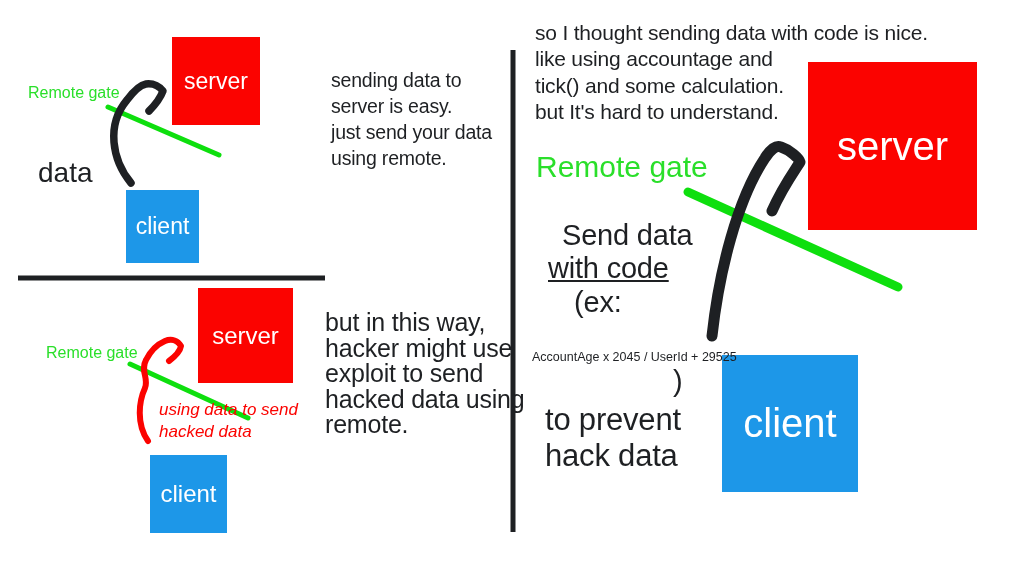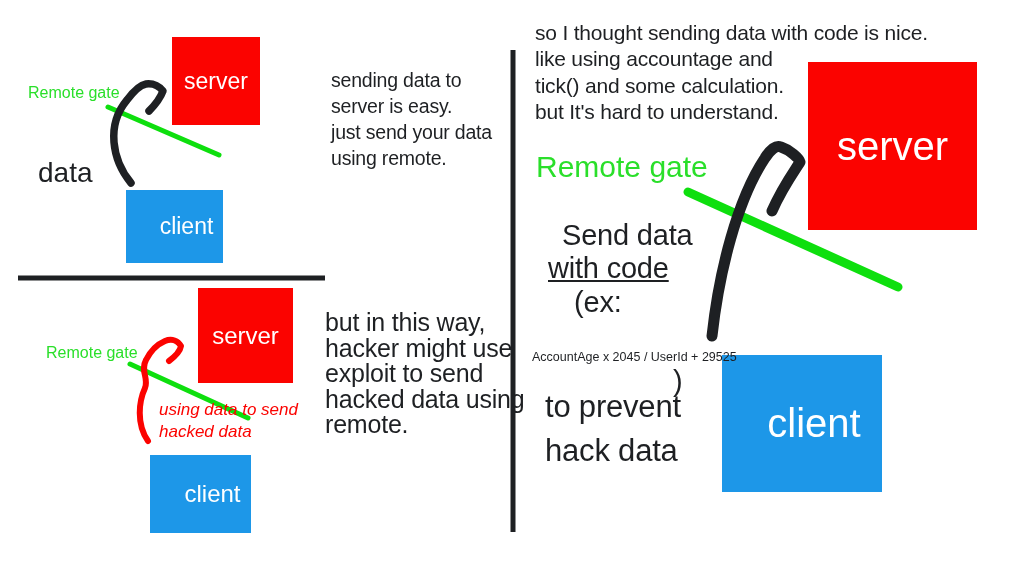--- a/index.html
+++ b/index.html
@@ -17,21 +17,21 @@
   }
   .abs{position:absolute;}
   .pre{white-space:pre-line;}
   .green{color:var(--green-text);}
   .redtxt{color:var(--red);font-style:italic;}
   .box{
     position:absolute;display:flex;align-items:center;justify-content:center;
     color:var(--white);
   }
   .box.red{background:var(--red);align-items:center;}
-  .box.blue{background:var(--blue);padding-left:24px;}
+  .box.blue{background:var(--blue);}
   .overlay{position:absolute;left:0;top:0;pointer-events:none;}
   .cap{letter-spacing:-0.2px;}
 </style>
 </head>
 <body>
 
 <div class="canvas">
 
   <svg class="overlay" width="1035" height="582" viewBox="0 0 1035 582">
 
@@ -94,17 +94,17 @@
       <span>client</span>
     </div>
 
     <div class="abs cap" style="left:562px;top:219px;font-size:29px;">Send data</div>
     <div class="abs cap" style="left:548px;top:252px;font-size:29px;text-decoration:underline;">with code</div>
     <div class="abs cap" style="left:574px;top:286px;font-size:29px;">(ex:</div>
 
     <div class="abs" style="left:532px;top:342px;font-size:12.5px;margin-top:8px;">AccountAge x 2045 / UserId + 29525</div>
     <div class="abs" style="left:673px;top:365px;font-size:29px;">)</div>
 
-    <div class="abs pre cap" style="left:545px;top:385px;font-size:31px;line-height:44px;">to prevent
+    <div class="abs pre cap" style="left:545px;top:402px;font-size:31px;line-height:36px;">to prevent
 hack data</div>
   </div>
 
 </div>
 
 </body></html>

